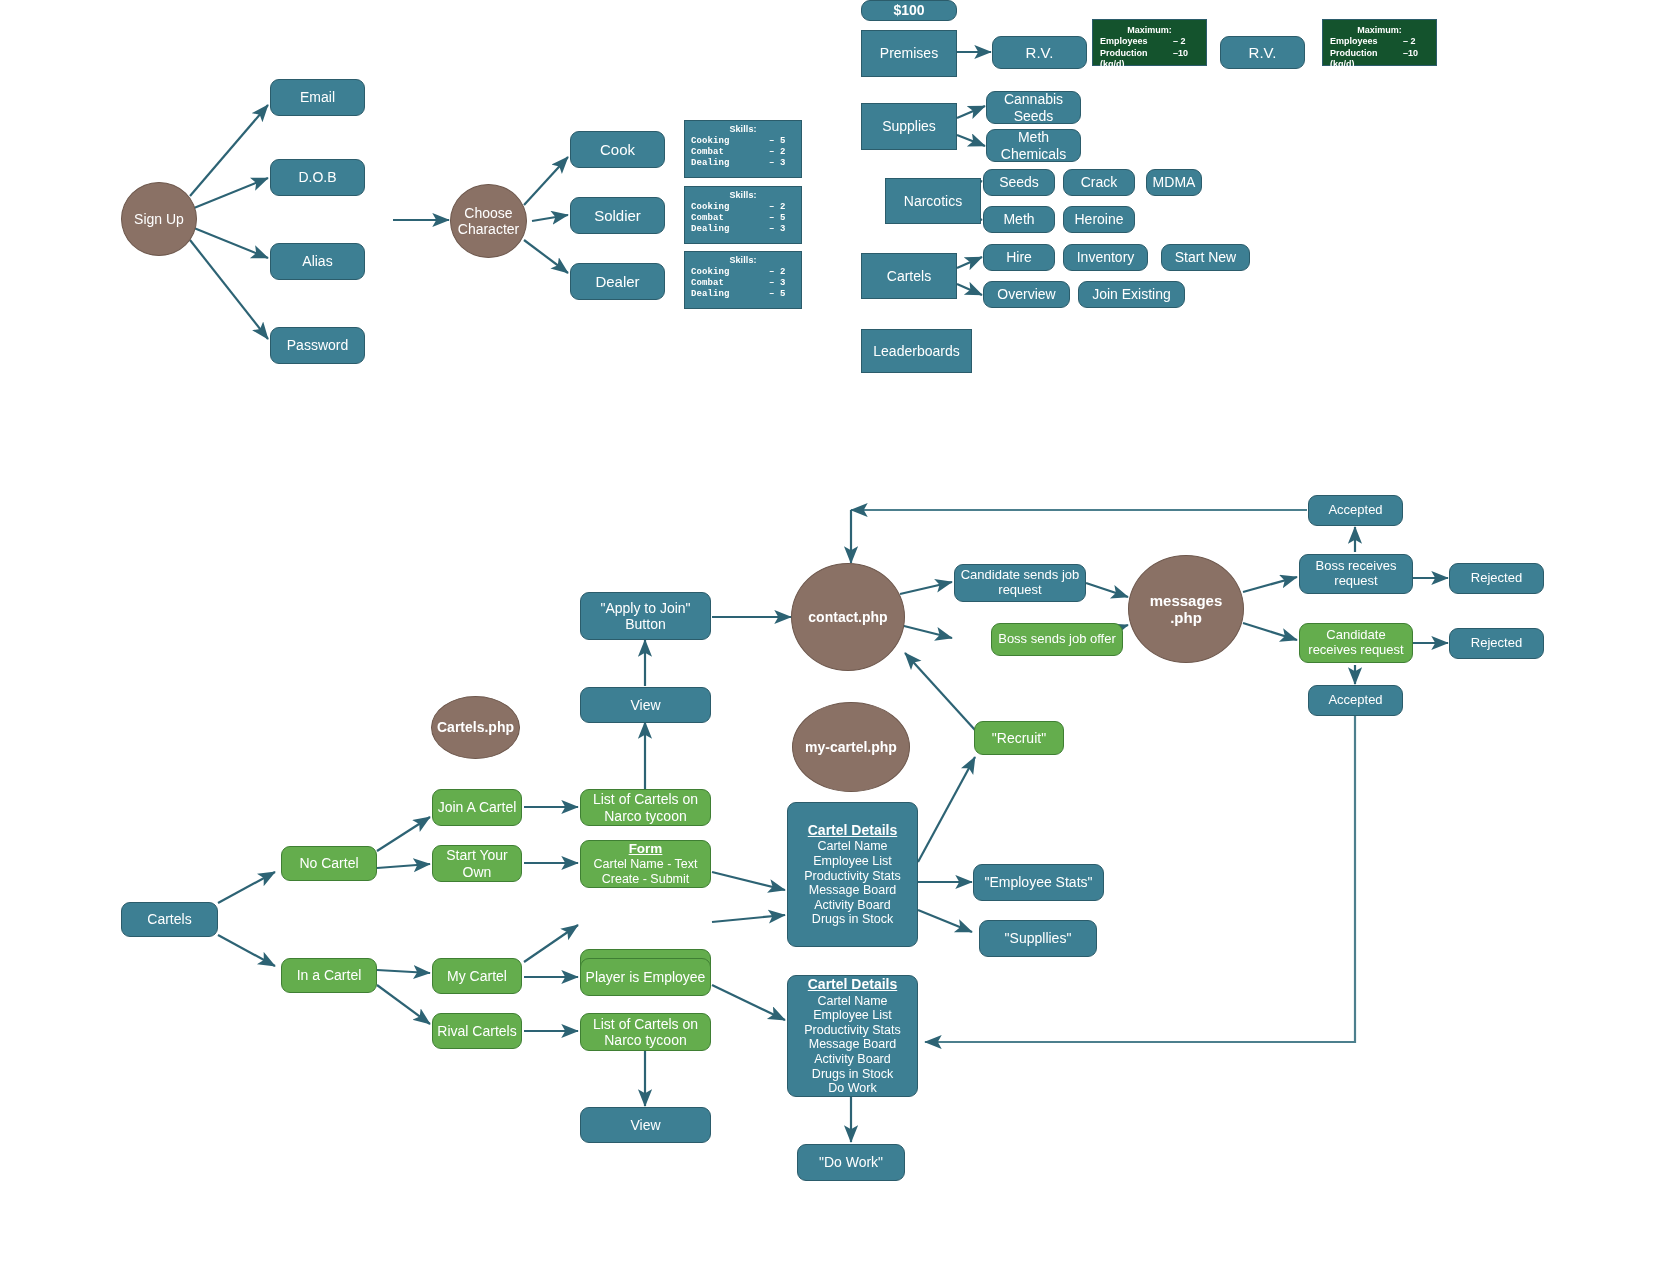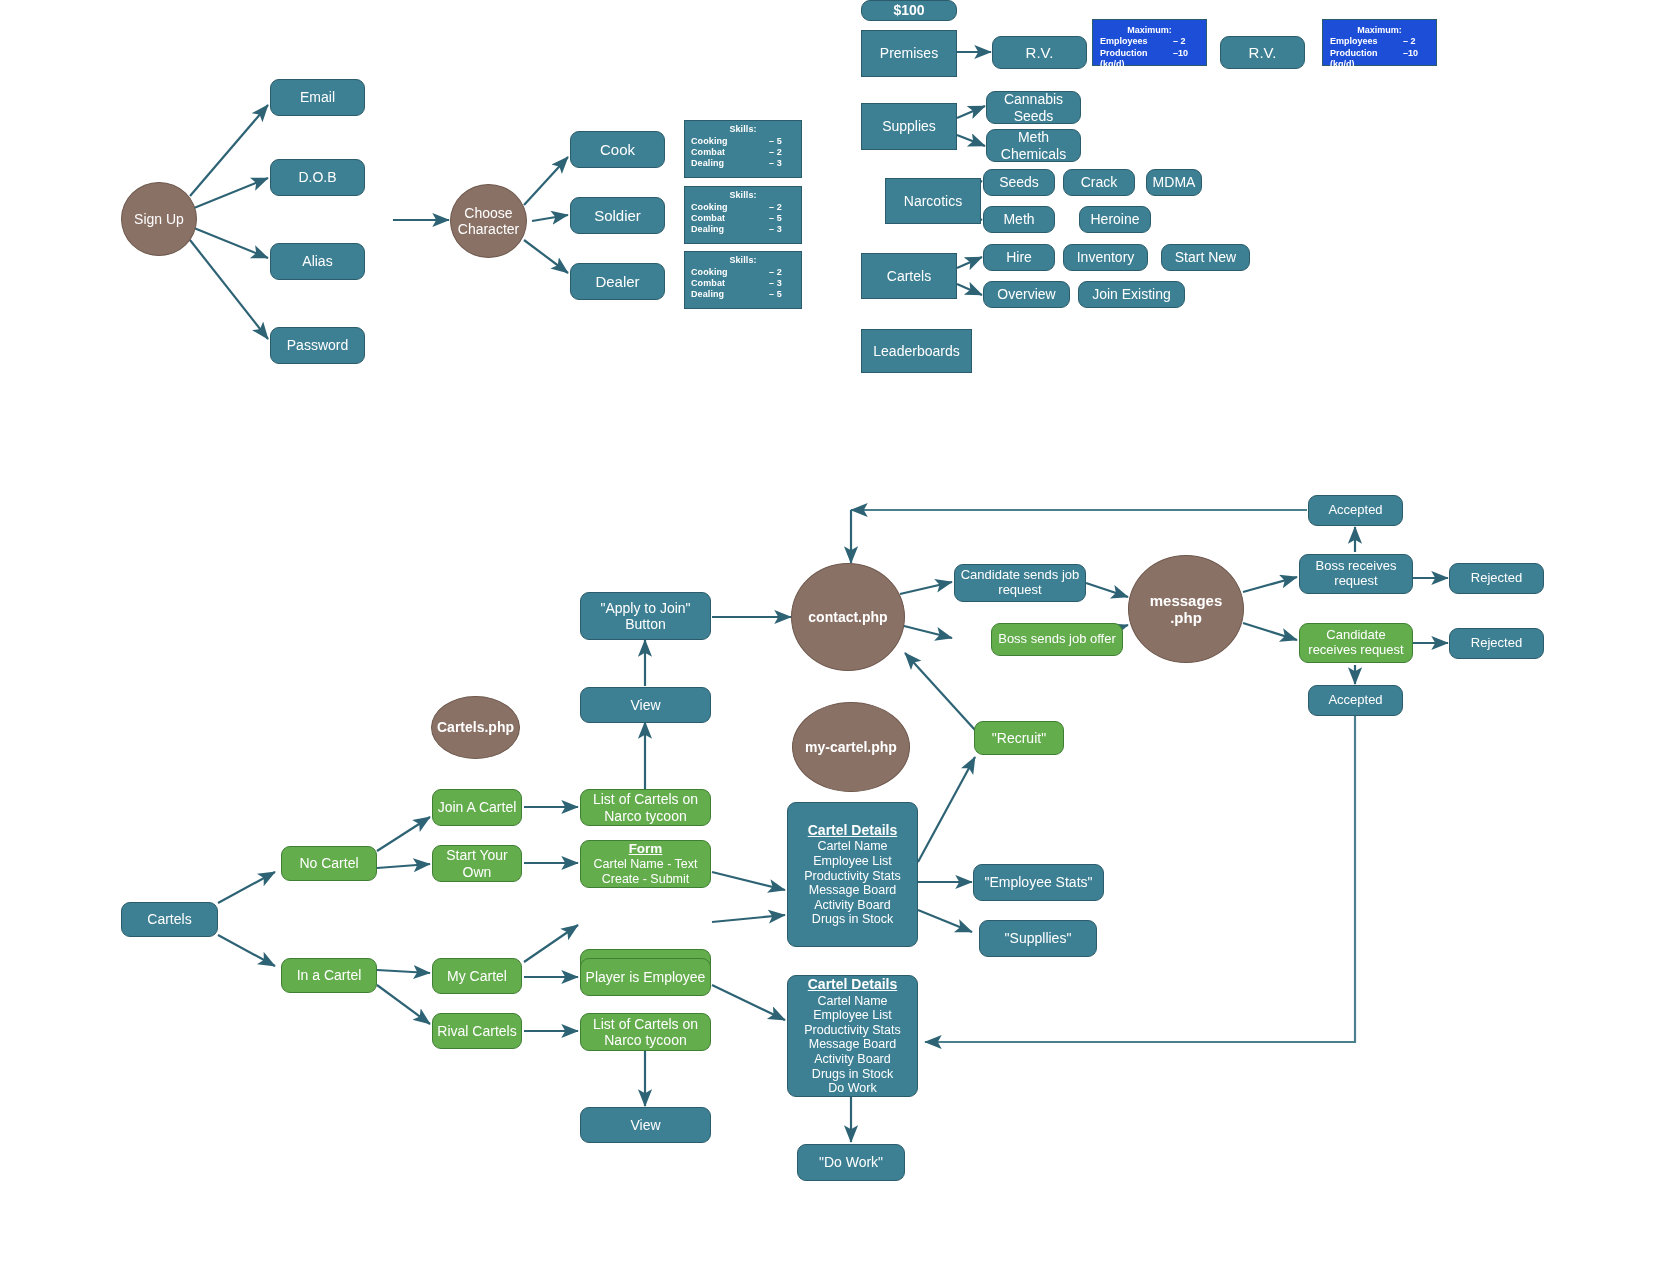--- a/index.html
+++ b/index.html
@@ -37,26 +37,26 @@
   .col{flex-direction:column;}
 
   
   .skills{
     position:absolute;box-sizing:border-box;background:#3d7f93;
     border:1.5px solid #2b5c6b;color:#fff;
     font-size:9px;font-weight:bold;padding:3px 6px 3px 6px;
     letter-spacing:.1px;
   }
   .skills .sk-title{text-align:center;margin-bottom:2px;font-size:9px;}
-  .skills .sk-row{display:flex;justify-content:space-between;line-height:1.22;}
+  .skills .sk-row{display:flex;justify-content:space-between;line-height:1.22;font-family:Liberation Mono, monospace;}
   .skills .sk-row .v{min-width:26px;text-align:left;}
 
   
   .maxbox{
-    position:absolute;box-sizing:border-box;background:#1d4ed8;
+    position:absolute;box-sizing:border-box;background:#14532d;
     border:1.5px solid #2b5c6b;color:#fff;
     font-size:9px;font-weight:bold;padding:5px 7px;
   }
   .maxbox .mx-title{text-align:center;margin-bottom:1px;}
   .maxbox .mx-row{display:flex;justify-content:space-between;line-height:1.3;}
   .maxbox .mx-row .v{text-align:left;min-width:26px;}
 
   
   .details{
     position:absolute;box-sizing:border-box;background:#3d7f93;
@@ -313,21 +313,21 @@
   </div>
   <div class="node teal rounded fs14" style="left:1063px;top:169px;width:72px;height:27px;">
     <span>Crack</span>
   </div>
   <div class="node teal rounded fs14" style="left:1146px;top:169px;width:56px;height:27px;">
     <span>MDMA</span>
   </div>
   <div class="node teal rounded fs14" style="left:983px;top:206px;width:72px;height:27px;">
     <span>Meth</span>
   </div>
-  <div class="node teal rounded fs14" style="left:1063px;top:206px;width:72px;height:27px;margin-left:16px;">
+  <div class="node teal rounded fs14" style="left:1063px;top:206px;width:72px;height:27px;">
     <span>Heroine</span>
   </div>
 
   <div class="node teal sharp fs14" style="left:861px;top:253px;width:96px;height:46px;">
     <span>Cartels</span>
   </div>
   <div class="node teal rounded fs14" style="left:983px;top:244px;width:72px;height:27px;">
     <span>Hire</span>
   </div>
   <div class="node teal rounded fs14" style="left:1063px;top:244px;width:85px;height:27px;">

